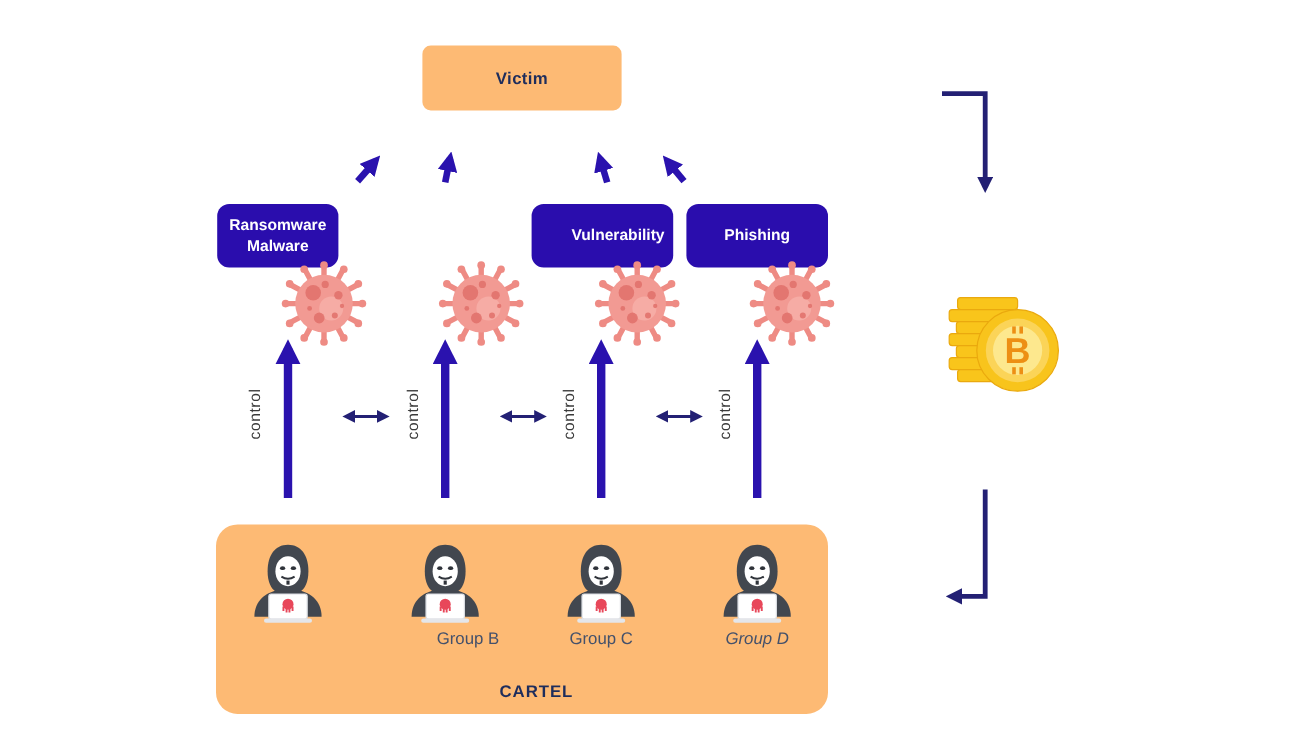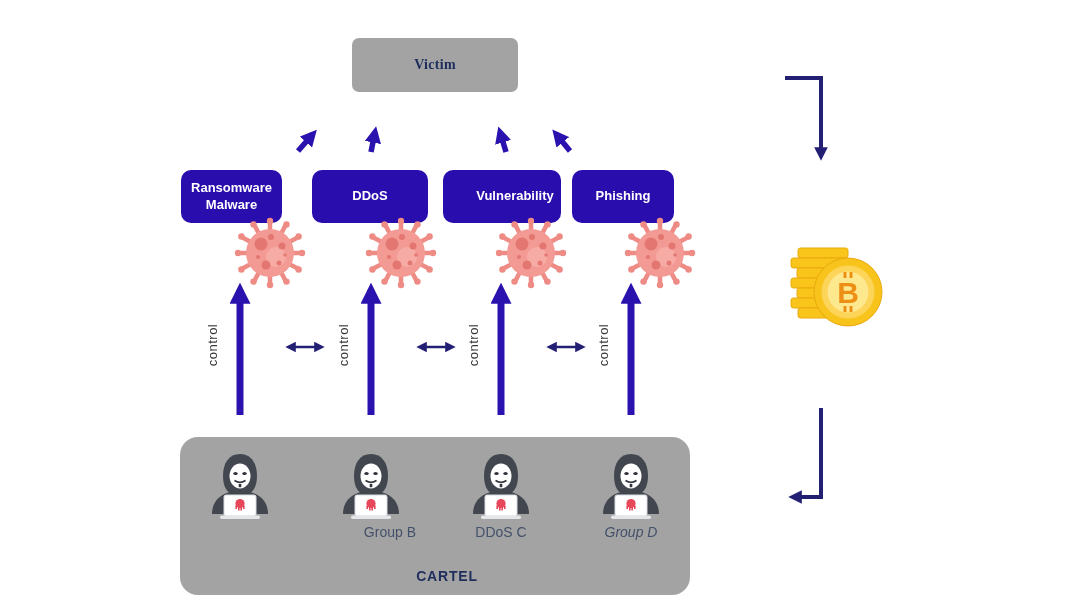--- a/index.html
+++ b/index.html
@@ -1,36 +1,36 @@
 <!DOCTYPE html>
 <html><head>
 <meta charset="utf-8">
 <style>
   html,body{margin:0;padding:0;background:#ffffff;}
   .stage{
     position:relative;width:1080px;height:608px;background:#ffffff;overflow:hidden;
     font-family:"Liberation Sans",sans-serif;
   }
   .overlay{position:absolute;left:0;top:0;width:1080px;height:608px;pointer-events:none;z-index:5;}
-  .panel{position:absolute;background:#a3a3a3;z-index:1;font-family:Liberation Serif, serif;}
+  .panel{position:absolute;background:#fdba74;z-index:1;}
   .victim-box{
     left:352px;top:38px;width:166px;height:54px;border-radius:7px;
     display:flex;align-items:center;justify-content:center;
     color:#1e2d5c;font-weight:bold;font-size:14px;letter-spacing:.3px;
   }
   .attack-box{
     position:absolute;top:170px;height:53px;background:#2a0dad;border-radius:10px;
     display:flex;align-items:center;justify-content:center;text-align:center;
     color:#ffffff;font-weight:bold;font-size:13px;line-height:1.25;z-index:2;
     padding:0 6px;box-sizing:border-box;
   }
   .attack-1{left:181px;width:101px;justify-content:flex-end;}
   .attack-2{left:312px;width:116px;}
   .attack-3{left:443px;width:118px;padding-left:32px;}
-  .attack-4{left:572px;width:102px;}
+  .attack-4{left:572px;width:118px;}
   .control-label{
     position:absolute;width:70px;height:16px;line-height:16px;text-align:center;
     transform:rotate(-90deg);color:#3a3a3a;font-size:13px;letter-spacing:.5px;z-index:3;
   }
   .cartel-panel{left:180px;top:437px;width:510px;height:158px;border-radius:18px;}
   .group-item{position:absolute;top:450px;width:90px;text-align:center;z-index:6;}
   .group-label{margin-top:74px;color:#44516b;font-size:14px;}
   .cartel-title{
     position:absolute;left:192px;top:568px;width:510px;text-align:center;
     color:#1e2d5c;font-weight:bold;font-size:14px;letter-spacing:.8px;z-index:3;
@@ -41,42 +41,39 @@
 
 <div class="stage">
 
   <div class="panel victim-box">
     <span>Victim</span>
   </div>
 
   <div class="attack-box attack-1">
     <span>Ransomware Malware</span>
   </div>
-  <div class="attack-box attack-2">
-    <span>DDoS</span>
-  </div>
   <div class="attack-box attack-3">
     <span>Vulnerability</span>
   </div>
   <div class="attack-box attack-4">
     <span>Phishing</span>
   </div>
 
   <div class="control-label" style="left:178px;top:337px;">control</div>
   <div class="control-label" style="left:309px;top:337px;">control</div>
   <div class="control-label" style="left:439px;top:337px;">control</div>
   <div class="control-label" style="left:569px;top:337px;">control</div>
 
   <div class="panel cartel-panel"></div>
 
   <div class="group-item" style="left:326px;text-align:right;">
     <div class="group-label">Group B</div>
   </div>
   <div class="group-item" style="left:456px;">
-    <div class="group-label">DDoS C</div>
+    <div class="group-label">Group C</div>
   </div>
   <div class="group-item" style="left:586px;font-style:italic;">
     <div class="group-label">Group D</div>
   </div>
 
   <div class="cartel-title">CARTEL</div>
 
   <svg class="overlay" viewBox="0 0 1080 608">
     <defs>
       <marker id="mIndigo" viewBox="0 0 10 10" refX="6.5" refY="5" markerWidth="3" markerHeight="3" orient="auto-start-reverse">

